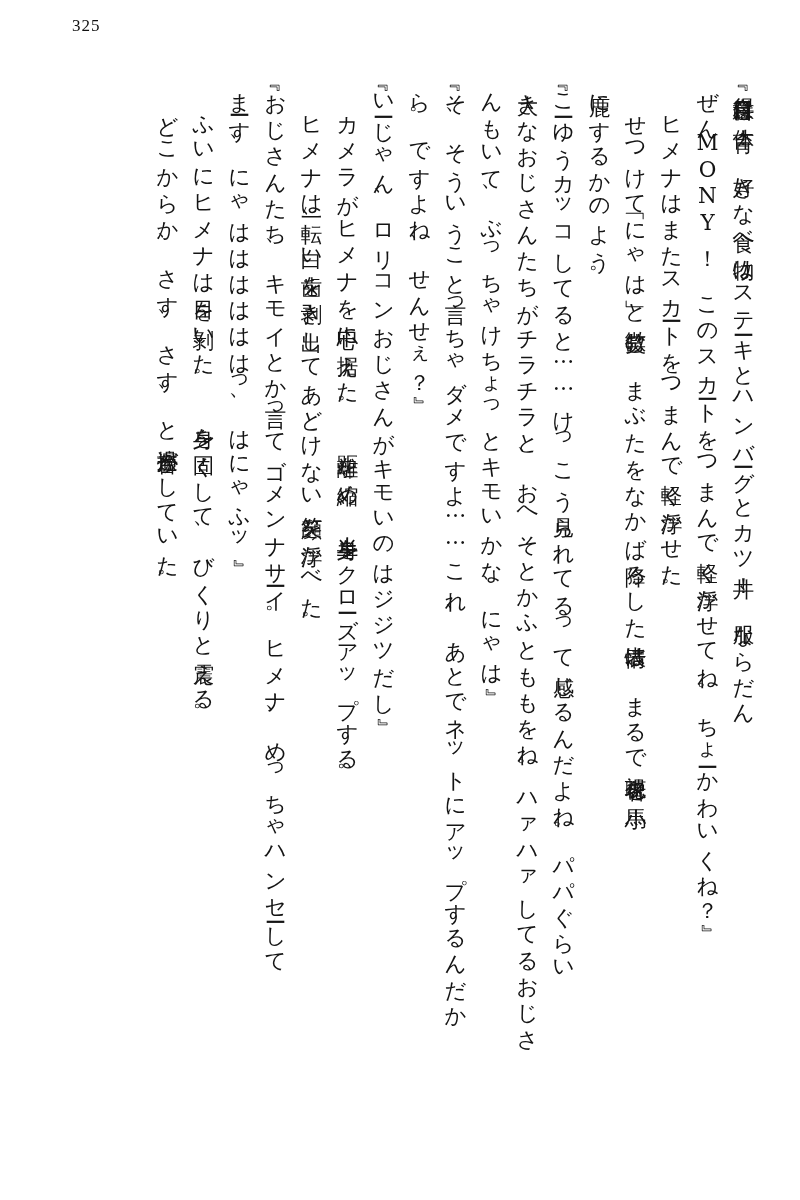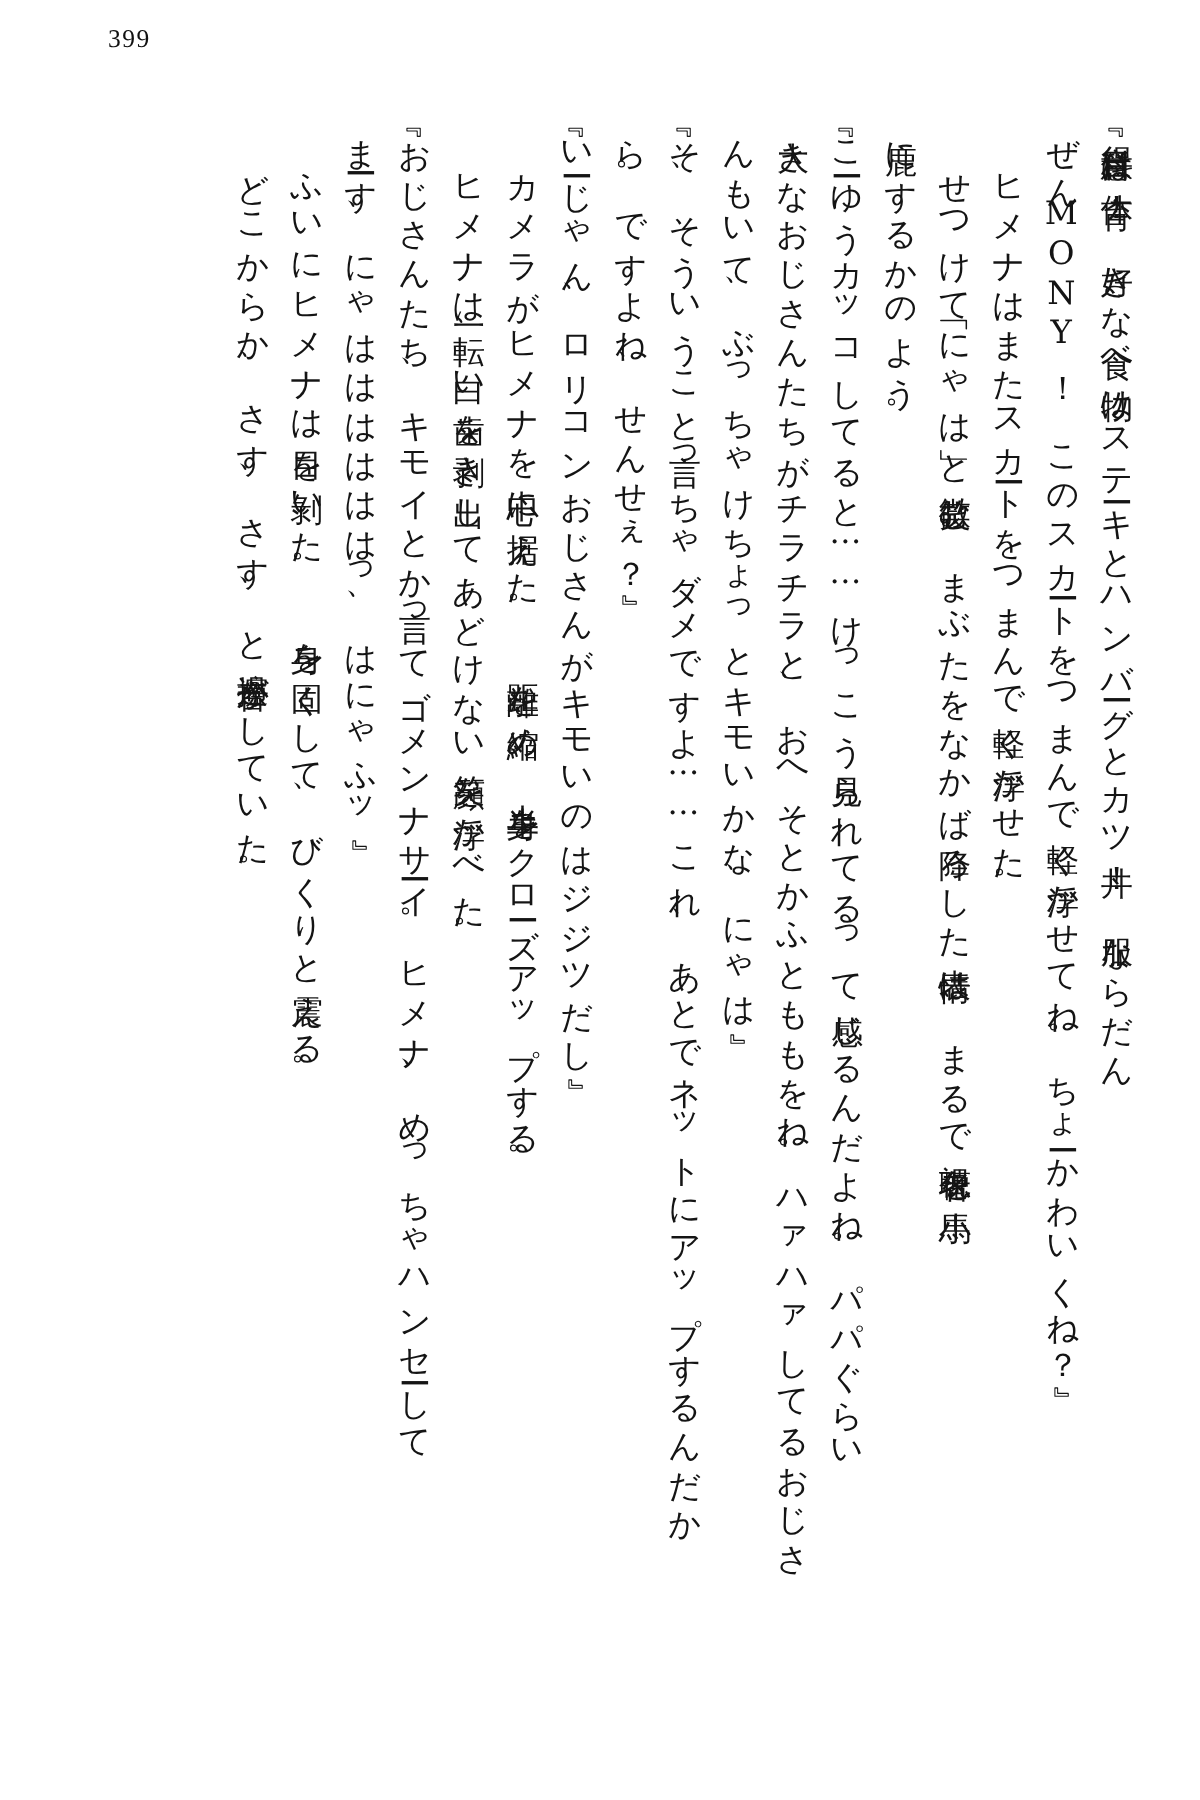--- a/index.html
+++ b/index.html
@@ -56,21 +56,21 @@
     white-space: pre-wrap;
     word-break: break-all;
     color: #141414;
   }
 </style>
 </head>
 <body>
 
 <div class="page">
 
-  <div class="page-number">399</div>
+  <div class="page-number">325</div>
 
   <div class="text-block">
     <div class="v-line">『得意科目は体育！　好きな食べ物はステーキとハンバーグとカツ丼！　服ならだん</div>
     <div class="v-line">ぜんMONY！　このスカートをつまんで軽く浮かせてね。ちょーかわいくね？』</div>
     <div class="v-line">　ヒメナはまたスカートをつまんで軽く浮かせた。</div>
     <div class="v-line">　せつけて「にゃは」と微笑む。まぶたをなかば降ろした表情は、まるで視聴者を小馬</div>
     <div class="v-line">鹿にするかのよう。</div>
     <div class="v-line">『こーゆうカッコしてると……けっこう見られてるって感じるんだよね。パパぐらい</div>
     <div class="v-line">大きなおじさんたちがチラチラと、おへそとかふとももをね。ハァハァしてるおじさ</div>
     <div class="v-line">んもいて、ぶっちゃけちょっとキモいかな、にゃは』</div>

